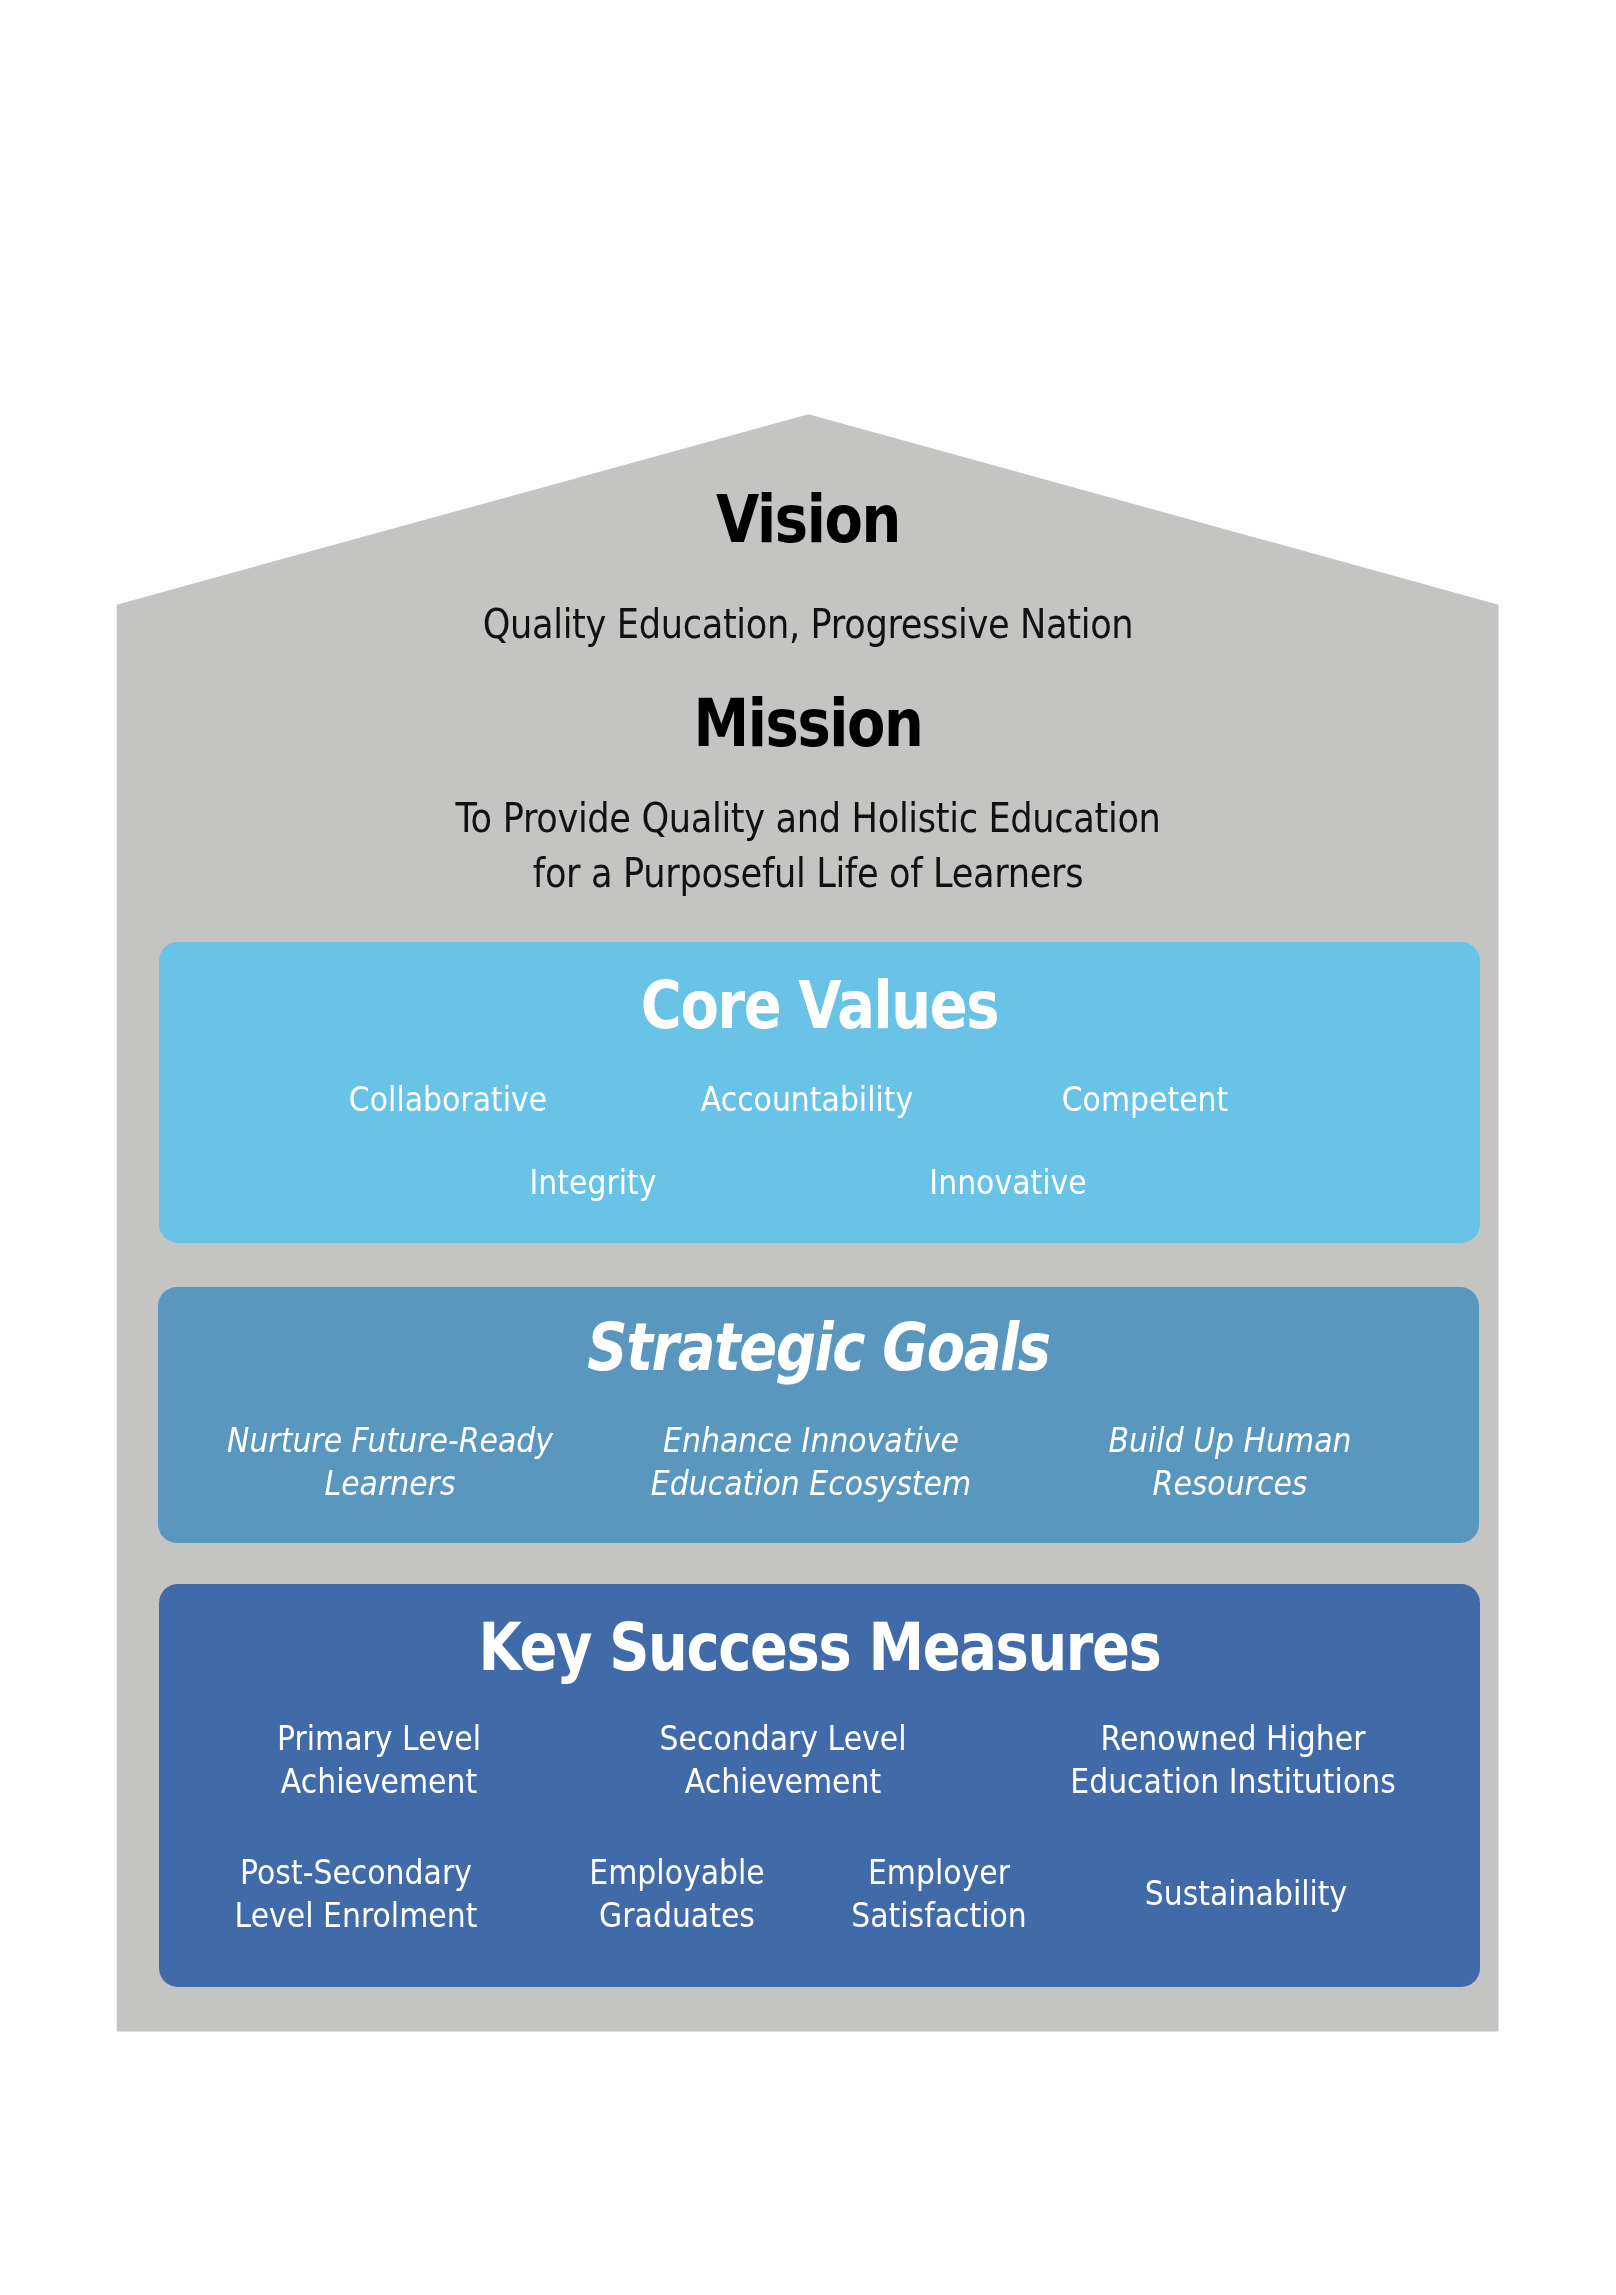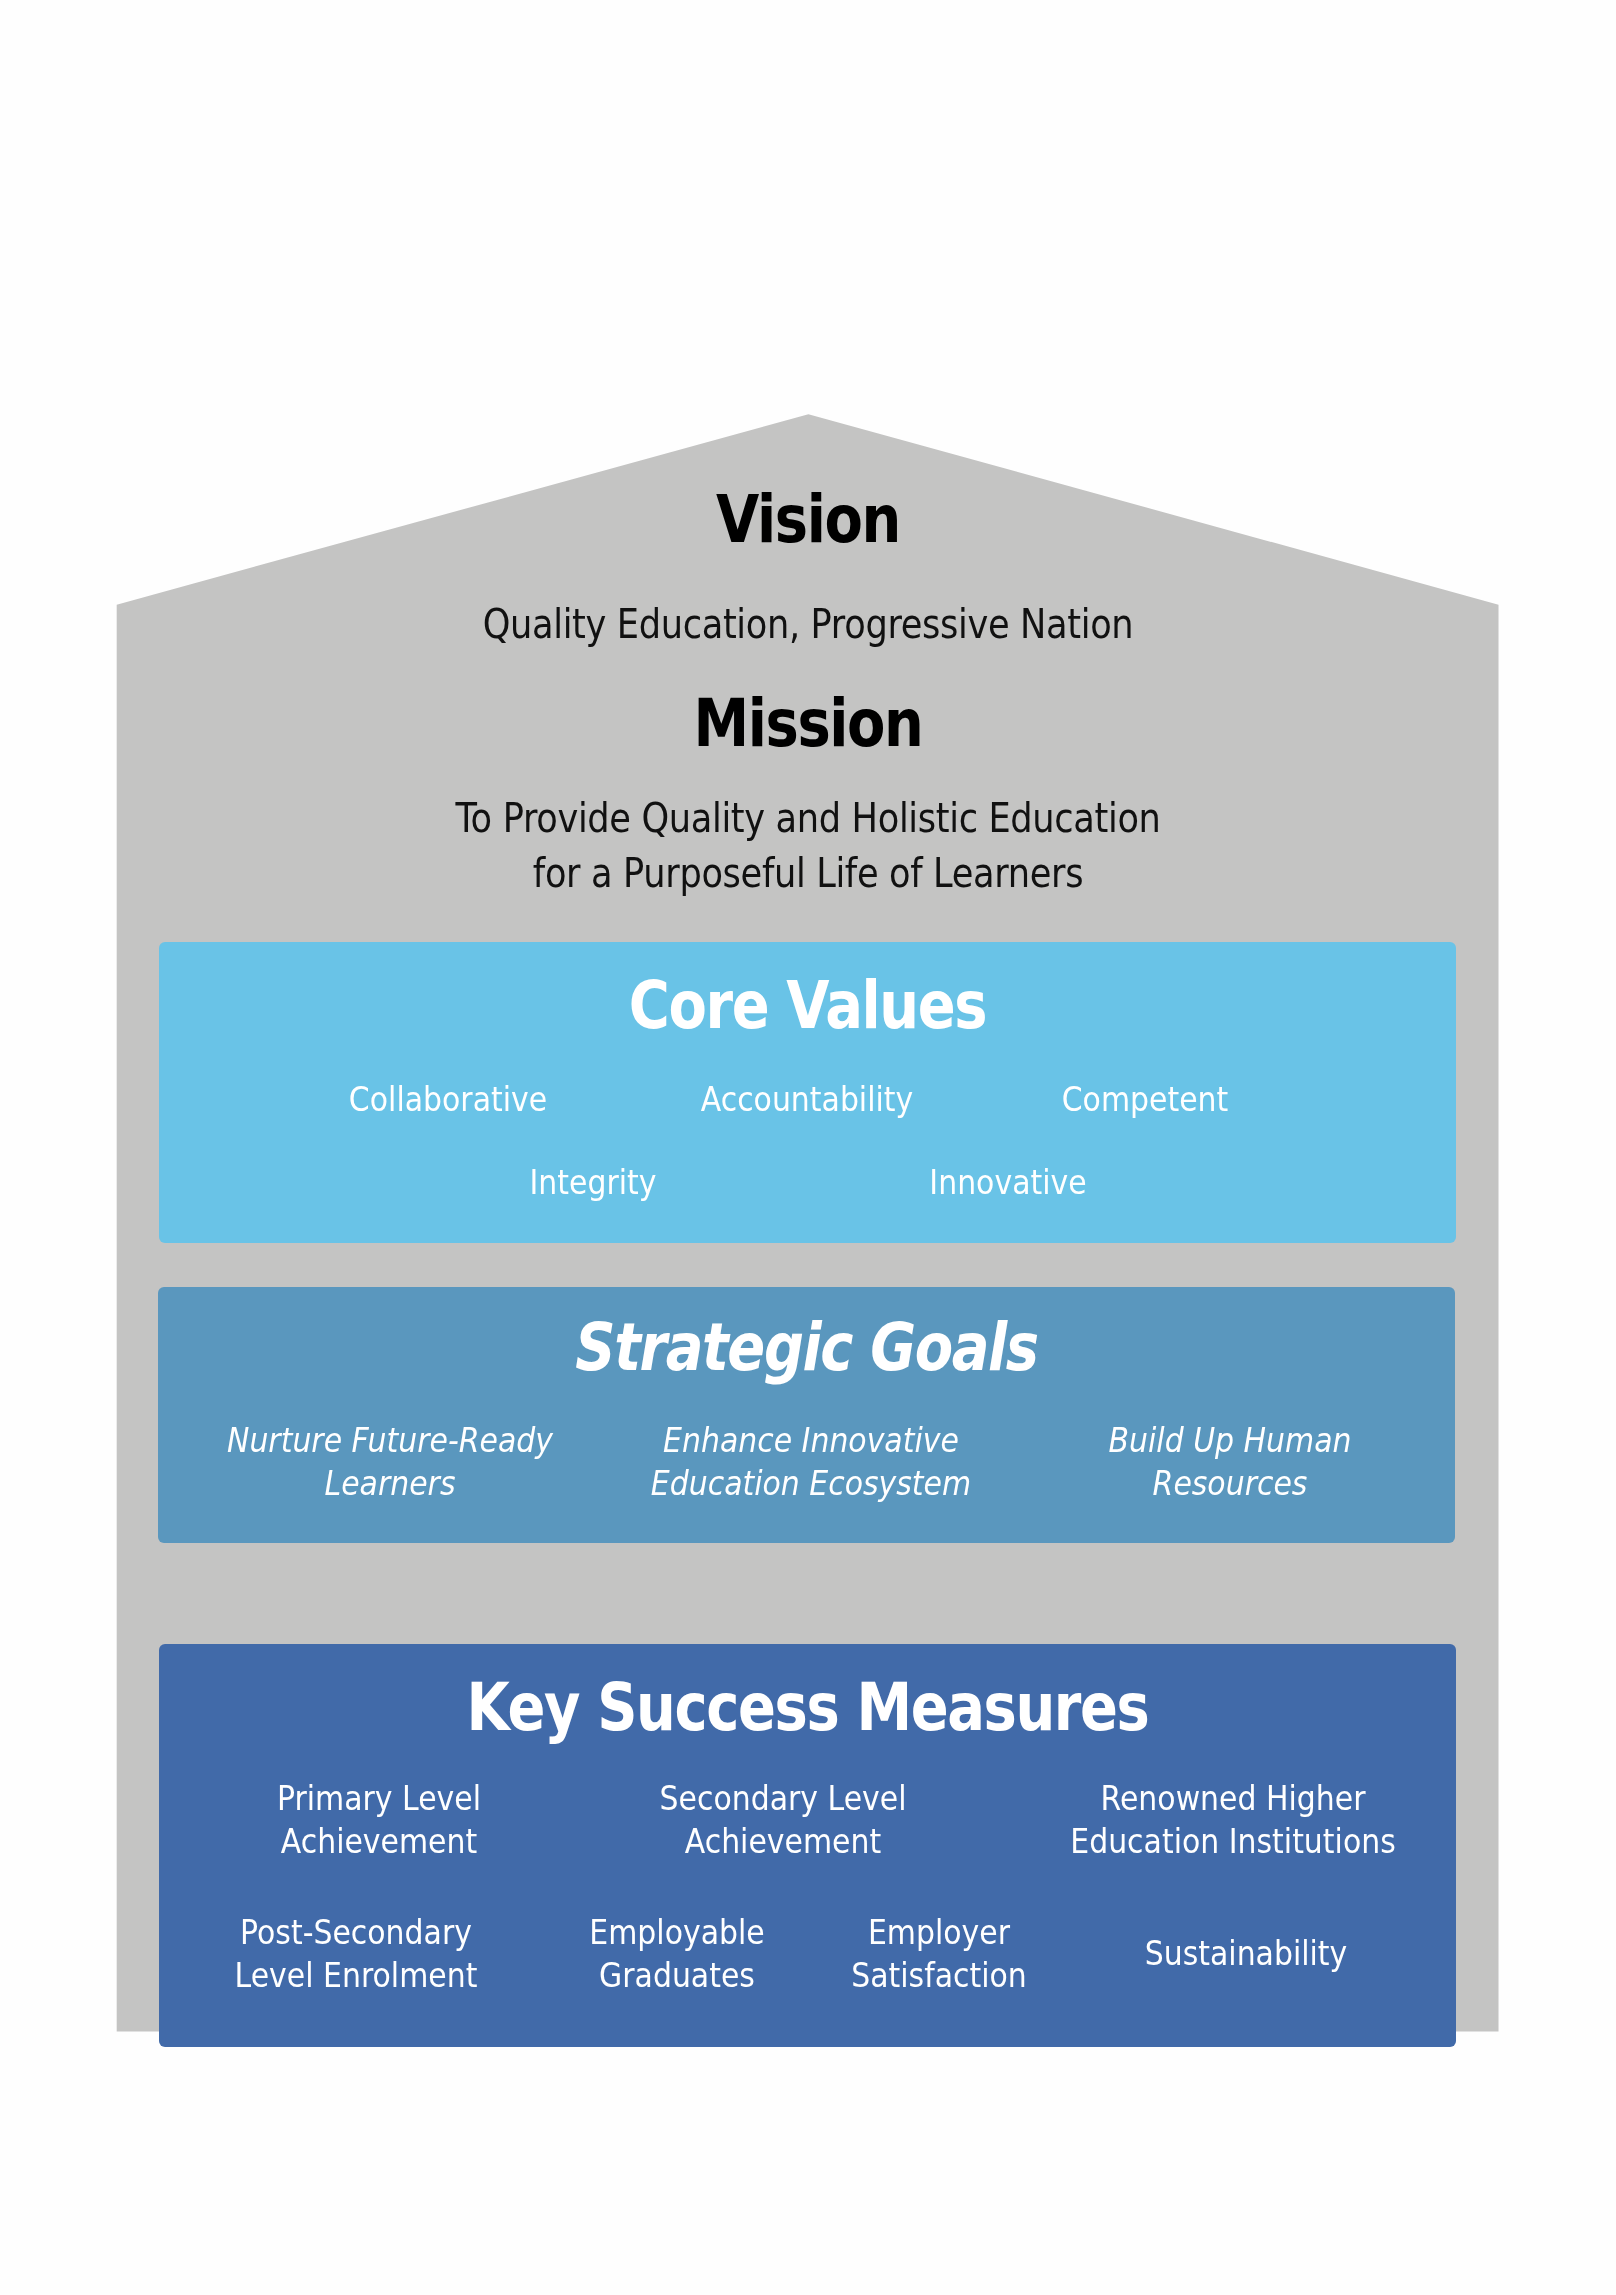--- a/index.html
+++ b/index.html
@@ -4,21 +4,21 @@
 <style>
   html, body { margin:0; padding:0; background:#fefefe; }
   body { width:1616px; height:2295px; position:relative; overflow:hidden;
          font-family:"DejaVu Sans", "Liberation Sans", sans-serif; }
   .house { position:absolute; left:0; top:0; width:1616px; height:2295px; }
   .abs { position:absolute; text-align:center; white-space:nowrap; }
   .heading-dark { color:#000; font-weight:bold; font-size:65px; letter-spacing:-1.6px;
                   transform:scaleX(0.86); transform-origin:center; }
   .body-dark { color:#111; font-size:40px; line-height:54px; letter-spacing:-0.4px;
                transform:scaleX(0.88); transform-origin:center; }
-  .panel { position:absolute; border-radius:6px; }
+  .panel { position:absolute; border-radius:19px;padding-left:24px; }
   .panel-title { position:absolute; left:0; right:0; text-align:center; color:#fff;
                  font-weight:bold; font-size:65px; letter-spacing:-1.6px;
                  transform:scaleX(0.86); transform-origin:center; white-space:nowrap; }
   .item { position:absolute; color:#fff; font-size:34px; line-height:43px; text-align:center;
           white-space:nowrap; transform:translateX(-50%) scaleX(0.88); transform-origin:center; }
   .item span { display:block; }
 </style>
 </head>
 <body>
 
@@ -51,21 +51,21 @@
   <div class="item" style="left:653px; top:132px;">
     <span>Enhance Innovative</span>
     <span>Education Ecosystem</span>
   </div>
   <div class="item" style="left:1072px; top:132px;">
     <span>Build Up Human</span>
     <span>Resources</span>
   </div>
 </div>
 
-<div class="panel" style="left:159px; top:1644px; width:1297px; height:403px; background:#416aa9;">
+<div class="panel" style="left:159px; top:1584px; width:1297px; height:403px; background:#416aa9;">
   <div class="panel-title" style="top:26.4px;">Key Success Measures</div>
   <div class="item" style="left:220px; top:133px;">
     <span>Primary Level</span>
     <span>Achievement</span>
   </div>
   <div class="item" style="left:624px; top:133px;">
     <span>Secondary Level</span>
     <span>Achievement</span>
   </div>
   <div class="item" style="left:1074px; top:133px;">

